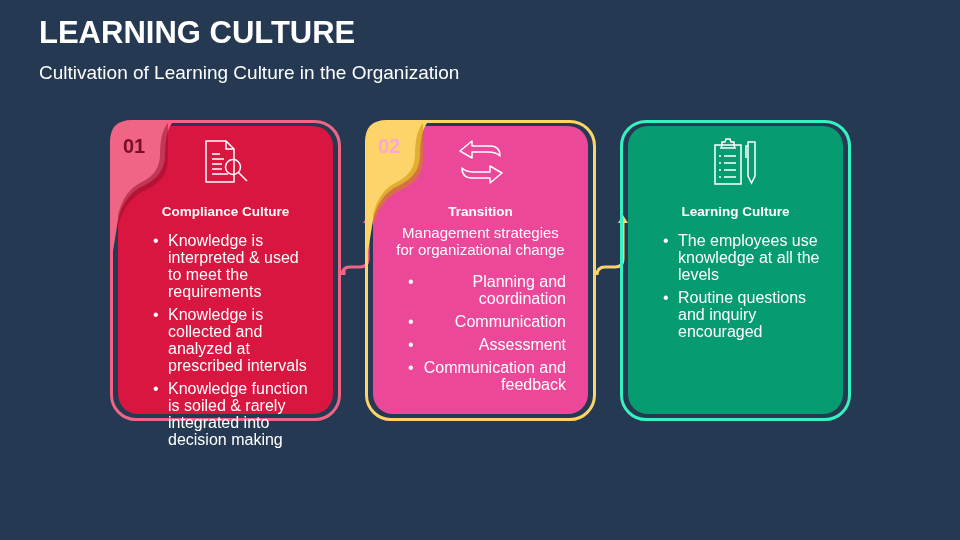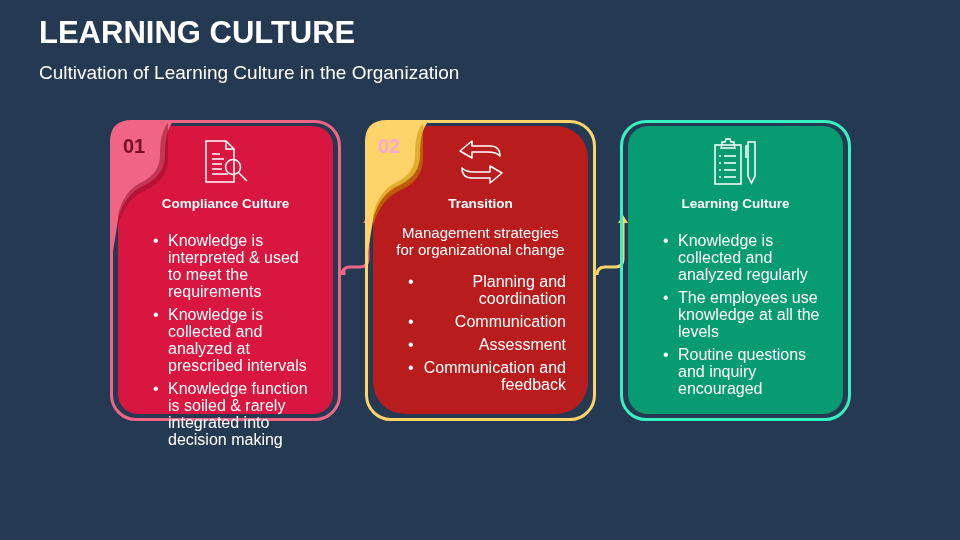--- a/index.html
+++ b/index.html
@@ -30,21 +30,21 @@
   .tab {
     position: absolute; left: 0; top: 0; width: 70px; height: 160px;
   }
   .tab svg { position: absolute; left: 0; top: 0; }
   .num {
     position: absolute; left: 13px; top: 15px;
     font-size: 20px; font-weight: bold;
   }
   .icon { position: absolute; top: 12px; left: 50%; transform: translateX(-50%); }
   .card-title {
-    position: absolute; top: 70px; left: 0; right: 0; text-align: center;
+    position: absolute; top: 78px; left: 0; right: 0; text-align: center;
     font-size: 13.5px; font-weight: bold; color: #fff;
   }
   .intro {
     position: absolute; top: 98px; left: 20px; right: 20px; text-align: center;
     font-size: 15px; line-height: 17px; color: #fff;
   }
   ul.bullets {
     position: absolute; left: 24px; right: 14px; margin: 8px; padding: 0; list-style: none;
     color: #fff; font-size: 16px; line-height: 17px;
   }
@@ -94,21 +94,21 @@
     <svg width="70" height="150" viewBox="0 0 70 150">
       <path d="M22 0 L65 0 Q55 8 55 35 Q55 55 35 65 Q14 74 8 100 L0 150 L0 22 Q0 0 22 0 Z" fill="#f06585"></path>
       <path d="M58 3 Q50 12 50 35 Q50 53 32 62 Q14 70 8 95 L8 106 Q16 78 36 70 Q58 60 58 38 Z" fill="#9c1030" opacity="0.55"></path>
     </svg>
     <div class="num" style="color:#7a0e24;">01</div>
   </div>
 </div>
 
 <div class="card-wrap" style="left:365px;">
   <div class="outline" style="border-color:#fdd46a;"></div>
-  <div class="fill" style="background:#b91c1c;border-radius:32px;">
+  <div class="fill" style="background:#ec4899;">
     <div class="icon">
       <svg width="50" height="48" viewBox="0 0 50 48" fill="none" stroke="#fff" stroke-width="1.5" stroke-linejoin="round">
         <path d="M4 13 L16 3 L16 8 L34 8 Q44 8 44 18 Q40 14 32 14 L16 14 L16 20 Z"></path>
         <path d="M46 35 L34 45 L34 40 L16 40 Q6 40 6 30 Q10 34 18 34 L34 34 L34 28 Z"></path>
       </svg>
     </div>
     <div class="card-title">Transition</div>
     <div class="intro">Management strategies for organizational change</div>
     <ul class="bullets" style="top:139px;text-align:right;">
       <li>Planning and coordination</li>
@@ -133,18 +133,17 @@
       <svg width="50" height="48" viewBox="0 0 50 48" fill="none" stroke="#fff" stroke-width="1.5">
         <path d="M4 7 L30 7 L30 46 L4 46 Z"></path>
         <path d="M11 7 L11 4 L14 4 L15 1 L19 1 L20 4 L23 4 L23 7 L24 10 L10 10 Z"></path>
         <path d="M8 18 L10 18 M13 18 L25 18 M8 25 L10 25 M13 25 L25 25 M8 32 L10 32 M13 32 L25 32 M8 39 L10 39 M13 39 L25 39"></path>
         <path d="M37 4 L44 4 L44 38 L40.5 45 L37 38 Z"></path>
         <path d="M37 8 L35 8 L35 20"></path>
       </svg>
     </div>
     <div class="card-title">Learning Culture</div>
     <ul class="bullets" style="top:98px;">
-      <li>Knowledge is collected and analyzed regularly</li>
       <li>The employees use knowledge at all the levels</li>
       <li>Routine questions and inquiry encouraged</li>
     </ul>
   </div>
 </div>
 
 </body></html>

